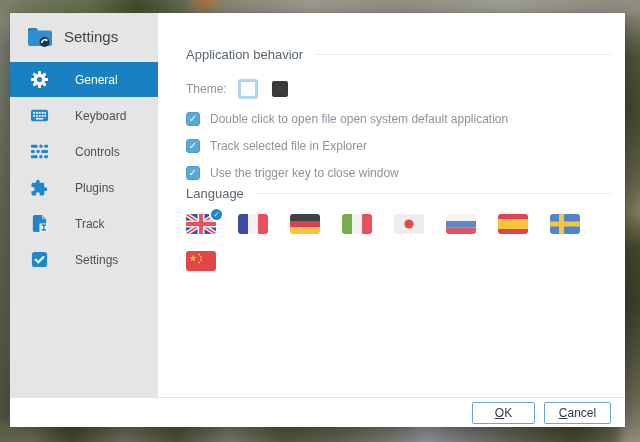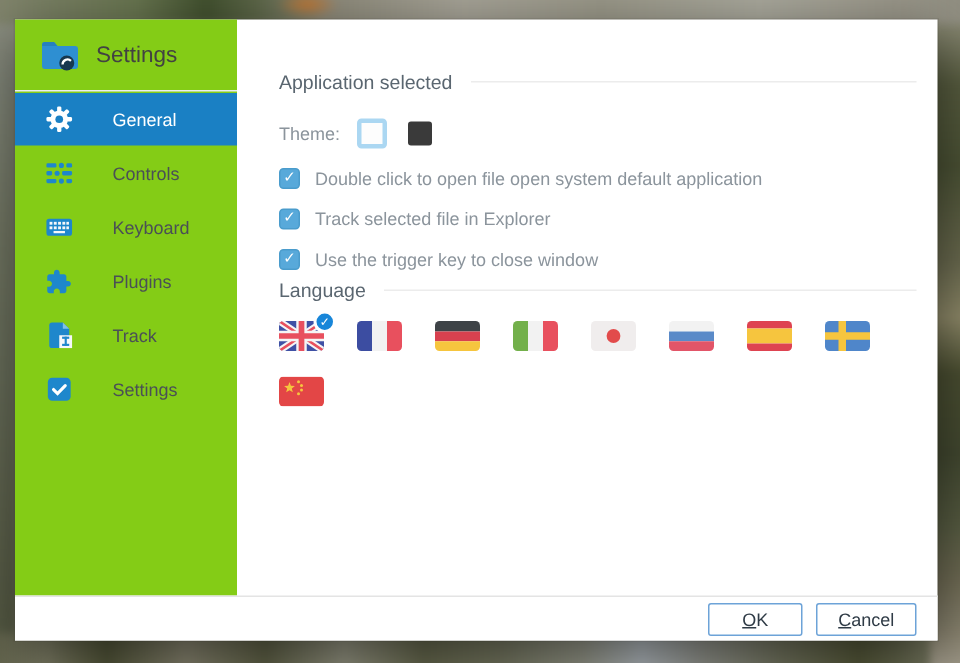--- a/index.html
+++ b/index.html
@@ -14,21 +14,21 @@
       linear-gradient(180deg,#a09d92 0%,#83836d 6%,#575c3f 14%,#4a5134 26%,#6a6a4f 40%,#8f8a69 48%,#4a4e31 56%,#424830 68%,#565b41 78%,#6f6b54 86%,#8b8571 94%,#a39d8e 100%),
       linear-gradient(90deg,#62644c 0%,#7c7c64 6%,#515438 12%,#84816d 20%,#5d5f45 28%,#90907e 36%,#64664c 44%,#73755f 52%,#8f9183 60%,#aab1b6 66%,#8e9089 72%,#6f715c 80%,#535638 88%,#6d6f57 94%,#7d7f68 100%),
       linear-gradient(180deg,#8f9183 0%,#83887a 15%,#757a66 35%,#6a705c 55%,#616650 75%,#575c45 95%);
     background-size:42px 18px, 660px 24px, 28px 458px, 660px 28px, 20px 458px;
     background-position:192px 2px, 0 0, 100% 0, 0 100%, 0 0;}
 
   .window{position:absolute;left:10px;top:13px;width:615px;height:414px;background:#fff;
     box-shadow:0 10px 34px rgba(0,0,0,.5),0 0 0 1px rgba(0,0,0,.06)}
 
   
-  .sidebar{position:absolute;left:0;top:0;bottom:16px;width:148px;background:#84cc16}
+  .sidebar{position:absolute;left:0;top:0;bottom:16px;width:148px;background:#e5e5e5}
   .sb-header{height:48px;box-sizing:border-box;display:flex;align-items:center;gap:11px;
     padding-left:17px;border-bottom:1px solid #e9edf0}
   .app-title{font-size:15px;color:#424242}
   .sb-items{padding-top:1px}
   .sb-item{height:35px;margin-bottom:1px;display:flex;align-items:center;gap:26px;
     padding-left:19px;font-size:12px;color:#4a5056;cursor:default}
   .sb-item.selected{background:#1a80c4;color:#fff}
   .icn{width:20px;height:20px;display:flex;align-items:center;justify-content:center;color:#1e87cc;flex:0 0 20px}
   .sb-item.selected .icn{color:#fff}
   .icn svg{display:block}
@@ -97,37 +97,20 @@
             <circle cx="10" cy="10" r="6.1"></circle>
             <circle cx="10" cy="10" r="2.7" fill="#1a80c4"></circle>
           </svg>
         </span>
         <span>General</span>
       </div>
 
       <div class="sb-item">
         <span class="icn">
           <svg width="19" height="19" viewBox="0 0 20 20" fill="currentColor">
-            <rect x="1" y="3" width="7" height="3" rx="1"></rect>
-              <circle cx="11.5" cy="4.5" r="1.8"></circle>
-              <rect x="15" y="3" width="4" height="3" rx="1"></rect>
-            <rect x="1" y="8.5" width="4" height="3" rx="1"></rect>
-              <circle cx="8.5" cy="10" r="1.8"></circle>
-              <rect x="12" y="8.5" width="7" height="3" rx="1"></rect>
-            <rect x="1" y="14" width="7" height="3" rx="1"></rect>
-              <circle cx="11.5" cy="15.5" r="1.8"></circle>
-              <rect x="15" y="14" width="4" height="3" rx="1"></rect>
-          </svg>
-        </span>
-        <span>Controls</span>
-      </div>
-
-      <div class="sb-item">
-        <span class="icn">
-          <svg width="19" height="19" viewBox="0 0 20 20" fill="currentColor">
             <rect x="1" y="4" width="18" height="12" rx="2"></rect>
             <g fill="#f5f8fa">
               <rect x="3.2" y="6.2" width="2" height="2"></rect>
                 <rect x="6.2" y="6.2" width="2" height="2"></rect>
                 <rect x="9.2" y="6.2" width="2" height="2"></rect>
                 <rect x="12.2" y="6.2" width="2" height="2"></rect>
                 <rect x="15" y="6.2" width="1.8" height="2"></rect>
               <rect x="3.2" y="9.4" width="2" height="2"></rect>
                 <rect x="6.2" y="9.4" width="2" height="2"></rect>
                 <rect x="9.2" y="9.4" width="2" height="2"></rect>
@@ -135,20 +118,37 @@
                 <rect x="15" y="9.4" width="1.8" height="2"></rect>
               <rect x="6" y="12.6" width="8" height="1.6"></rect>
             </g>
           </svg>
         </span>
         <span>Keyboard</span>
       </div>
 
       <div class="sb-item">
         <span class="icn">
+          <svg width="19" height="19" viewBox="0 0 20 20" fill="currentColor">
+            <rect x="1" y="3" width="7" height="3" rx="1"></rect>
+              <circle cx="11.5" cy="4.5" r="1.8"></circle>
+              <rect x="15" y="3" width="4" height="3" rx="1"></rect>
+            <rect x="1" y="8.5" width="4" height="3" rx="1"></rect>
+              <circle cx="8.5" cy="10" r="1.8"></circle>
+              <rect x="12" y="8.5" width="7" height="3" rx="1"></rect>
+            <rect x="1" y="14" width="7" height="3" rx="1"></rect>
+              <circle cx="11.5" cy="15.5" r="1.8"></circle>
+              <rect x="15" y="14" width="4" height="3" rx="1"></rect>
+          </svg>
+        </span>
+        <span>Controls</span>
+      </div>
+
+      <div class="sb-item">
+        <span class="icn">
           <svg width="18" height="18" viewBox="0 0 24 24" fill="currentColor">
             <path d="M20.5 11H19V7c0-1.1-.9-2-2-2h-4V3.5C13 2.12 11.88 1 10.5 1S8 2.12 8 3.5V5H4c-1.1 0-2 .9-2 2v3.8h1.5c1.49 0 2.7 1.21 2.7 2.7S5 16.2 3.5 16.2H2V20c0 1.1.9 2 2 2h3.8v-1.5c0-1.49 1.21-2.7 2.7-2.7s2.7 1.21 2.7 2.7V22H17c1.1 0 2-.9 2-2v-4h1.5c1.38 0 2.5-1.12 2.5-2.5S21.88 11 20.5 11z"></path>
           </svg>
         </span>
         <span>Plugins</span>
       </div>
 
       <div class="sb-item">
         <span class="icn">
           <svg width="19" height="19" viewBox="0 0 20 20" fill="currentColor">
@@ -172,21 +172,21 @@
         </span>
         <span>Settings</span>
       </div>
 
     </div>
   </div>
 
   <div class="content">
 
     <div class="sec-h">
-      <span>Application selected</span>
+      <span>Application behavior</span>
       <span class="rule"></span>
     </div>
 
     <div class="theme-row">
       <span class="lbl">Theme:</span>
       <span class="swatch-light"></span>
       <span class="swatch-dark"></span>
     </div>
 
     <div class="cb-row">

